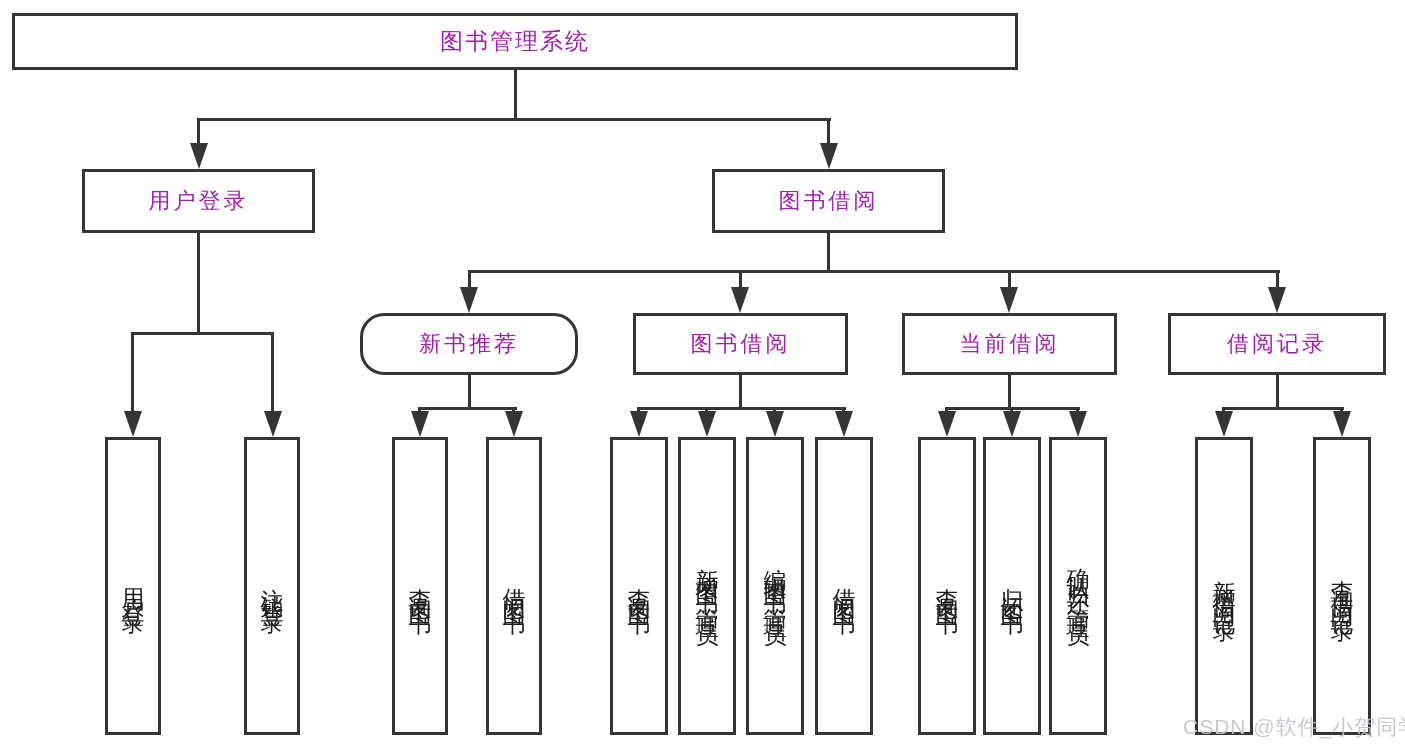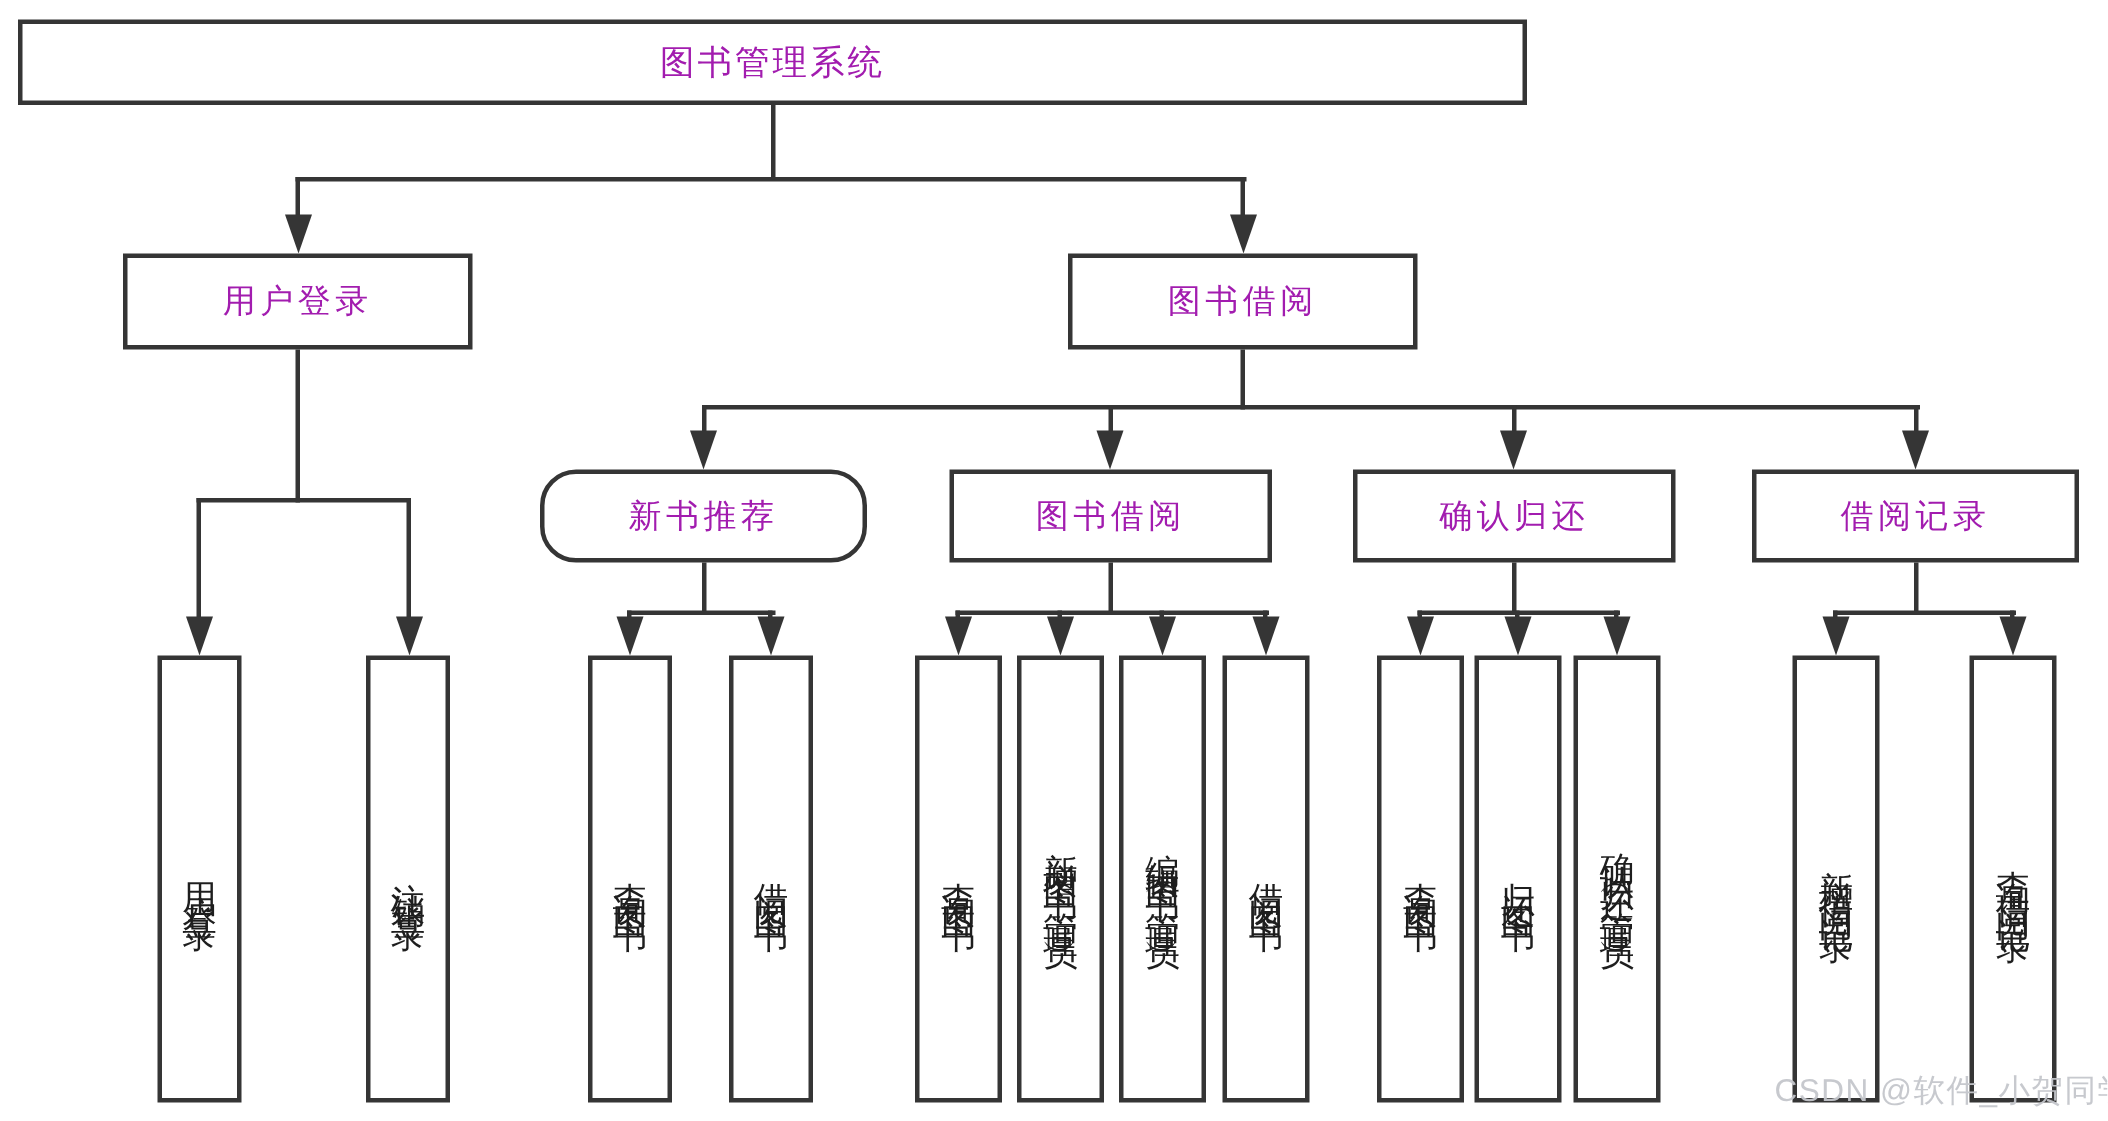--- a/index.html
+++ b/index.html
@@ -110,21 +110,21 @@
   <div class="ln" style="left:1276px; top:270px; width:3px; height:20px;"></div>
   <div class="ar" style="left:1268px; top:287px;"></div>
 
   <div class="node" style="left:360px; top:313px; width:218px; height:62px;border-radius:24px;">
     <span class="h-label">新书推荐</span>
   </div>
   <div class="node" style="left:633px; top:313px; width:215px; height:62px;">
     <span class="h-label">图书借阅</span>
   </div>
   <div class="node" style="left:902px; top:313px; width:215px; height:62px;">
-    <span class="h-label">确认归还</span>
+    <span class="h-label">当前借阅</span>
   </div>
   <div class="node" style="left:1168px; top:313px; width:218px; height:62px;">
     <span class="h-label">借阅记录</span>
   </div>
 
   <div class="ln" style="left:468px; top:375px; width:3px; height:35px;"></div>
   <div class="ln" style="left:739px; top:375px; width:3px; height:35px;"></div>
   <div class="ln" style="left:1008px; top:375px; width:3px; height:35px;"></div>
   <div class="ln" style="left:1276px; top:375px; width:3px; height:35px;"></div>
 

